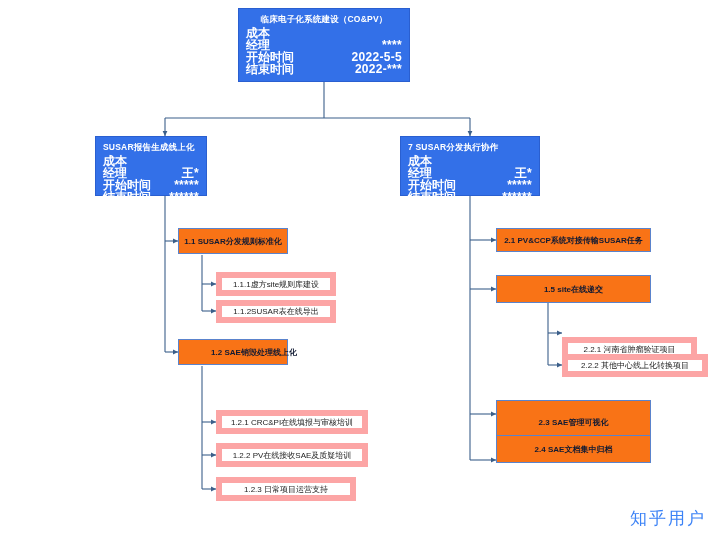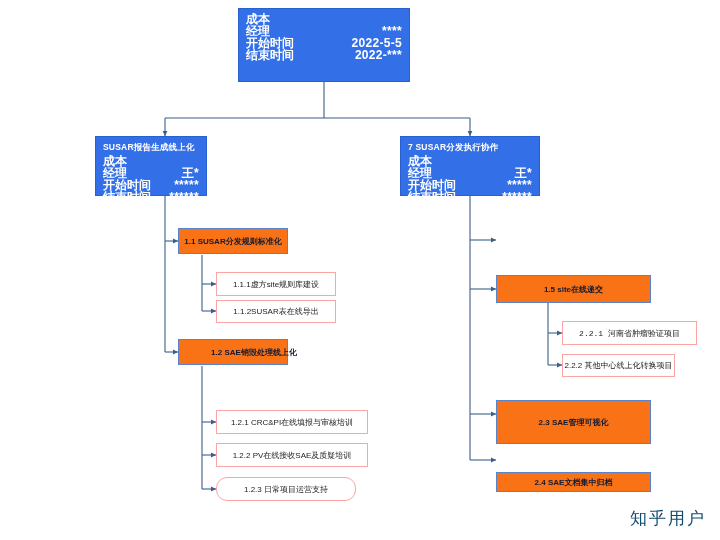--- a/index.html
+++ b/index.html
@@ -55,38 +55,38 @@
     align-items:center;
     justify-content:center;
     text-align:center;
     line-height:11px;
     white-space:nowrap;
   }
 
   
   .box-leaf{
     background:#ffffff;
-    border:1px solid #fca5a5;
+    border:6px solid #fca5a5;
     color:#1b1b1b;
     font-size:8px;
     display:flex;
     align-items:center;
     justify-content:center;
     text-align:center;
     line-height:11px;
     white-space:nowrap;
   }
 
   
   #watermark{
     position:absolute;
     right:14px;
     bottom:10px;
     font-size:17px;
-    color:#0c4a6e;
+    color:#3b82f6;
     letter-spacing:2px;
     font-family:"DejaVu Sans",sans-serif;
     user-select:none;
   }
 </style>
 </head>
 <body>
 
 <div id="canvas">
 
@@ -125,20 +125,21 @@
       <path d="M470,414 L496,414" marker-end="url(#arr)"></path>
       <path d="M470,460 L496,460" marker-end="url(#arr)"></path>
 
       <path d="M548,303 L548,365"></path>
       <path d="M548,333 L562,333" marker-end="url(#arr)"></path>
       <path d="M548,365 L562,365" marker-end="url(#arr)"></path>
     </g>
   </svg>
 
   <div class="node card" style="left:238px;top:8px;width:172px;height:74px;">
+    <div class="card-title">临床电子化系统建设（CO&amp;PV）</div>
     <div class="row">
       <span class="k">成本</span>
       <span class="v"></span>
     </div>
     <div class="row">
       <span class="k">经理</span>
       <span class="v">****</span>
     </div>
     <div class="row">
       <span class="k">开始时间</span>
@@ -195,28 +196,29 @@
   <div class="node box-mid" style="left:178px;top:339px;width:110px;height:26px;padding-left:42px;">1.2 SAE销毁处理线上化</div>
 
   <div class="node box-leaf" style="left:216px;top:272px;width:120px;height:24px;">1.1.1虚方site规则库建设</div>
 
   <div class="node box-leaf" style="left:216px;top:300px;width:120px;height:23px;">1.1.2SUSAR表在线导出</div>
 
   <div class="node box-leaf" style="left:216px;top:410px;width:152px;height:24px;">1.2.1 CRC&amp;PI在线填报与审核培训</div>
 
   <div class="node box-leaf" style="left:216px;top:443px;width:152px;height:24px;">1.2.2 PV在线接收SAE及质疑培训</div>
 
-  <div class="node box-leaf" style="left:216px;top:477px;width:140px;height:24px;border-radius:11px;">1.2.3 日常项目运营支持</div>
-
+  <div class="node box-leaf" style="left:216px;top:477px;width:140px;height:24px;">1.2.3 日常项目运营支持</div>
+
+  <div class="node box-mid" style="left:496px;top:228px;width:155px;height:24px;">2.1 PV&amp;CCP系统对接传输SUSAR任务</div>
 
   <div class="node box-mid" style="left:496px;top:275px;width:155px;height:28px;">1.5 site在线递交</div>
 
   <div class="node box-mid" style="left:496px;top:400px;width:155px;height:44px;">2.3 SAE管理可视化</div>
 
-  <div class="node box-mid" style="left:496px;top:472px;width:155px;height:20px;">2.4 SAE文档集中归档</div>
-
-  <div class="node box-leaf" style="left:562px;top:321px;width:135px;height:24px;font-family:Liberation Mono, monospace;">2.2.1 河南省肿瘤验证项目</div>
-
-  <div class="node box-leaf" style="left:562px;top:354px;width:113px;height:23px;">2.2.2 其他中心线上化转换项目</div>
+  <div class="node box-mid" style="left:496px;top:435px;width:155px;height:28px;">2.4 SAE文档集中归档</div>
+
+  <div class="node box-leaf" style="left:562px;top:337px;width:135px;height:24px;">2.2.1 河南省肿瘤验证项目</div>
+
+  <div class="node box-leaf" style="left:562px;top:354px;width:146px;height:23px;">2.2.2 其他中心线上化转换项目</div>
 
   <div id="watermark">知乎用户</div>
 
 </div>
 
 </body></html>

